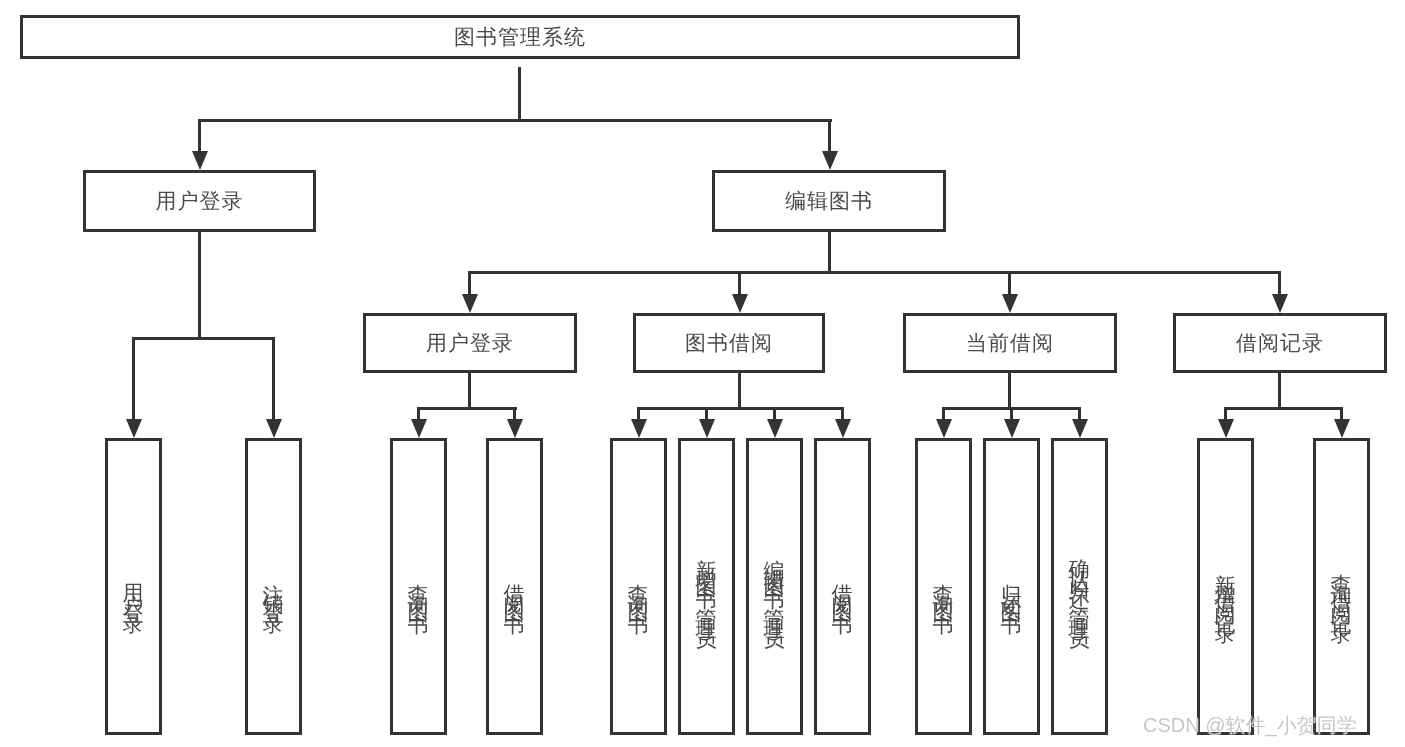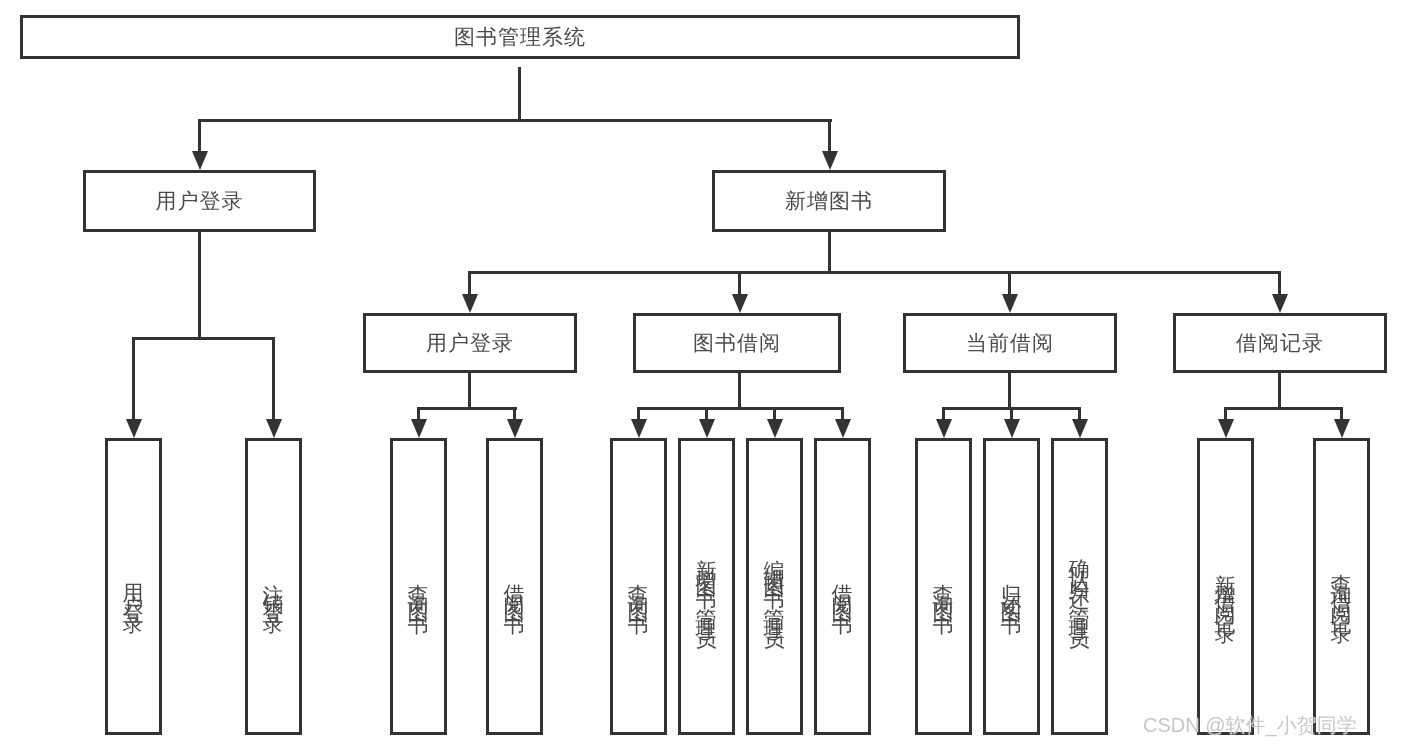--- a/index.html
+++ b/index.html
@@ -67,21 +67,21 @@
   <div class="hline" style="left:198px;top:119px;width:634px;"></div>
   <div class="vline" style="left:198px;top:119px;height:34px;"></div>
   <div class="arrow" style="left:192px;top:151px;"></div>
   <div class="vline" style="left:828px;top:119px;height:34px;"></div>
   <div class="arrow" style="left:822px;top:151px;"></div>
 
   <div class="box" style="left:83px;top:170px;width:233px;height:62px;">
     <span class="lbl">用户登录</span>
   </div>
   <div class="box" style="left:712px;top:170px;width:234px;height:62px;">
-    <span class="lbl">新增图书</span>
+    <span class="lbl">编辑图书</span>
   </div>
 
   <div class="vline" style="left:198px;top:231px;height:109px;"></div>
   <div class="hline" style="left:132px;top:337px;width:143px;"></div>
   <div class="vline" style="left:132px;top:337px;height:84px;"></div>
   <div class="arrow" style="left:126px;top:419px;"></div>
   <div class="vline" style="left:272px;top:337px;height:84px;"></div>
   <div class="arrow" style="left:266px;top:419px;"></div>
 
   <div class="vline" style="left:828px;top:231px;height:43px;"></div>
@@ -91,21 +91,21 @@
   <div class="vline" style="left:738px;top:271px;height:25px;"></div>
   <div class="arrow" style="left:732px;top:294px;"></div>
   <div class="vline" style="left:1008px;top:271px;height:25px;"></div>
   <div class="arrow" style="left:1002px;top:294px;"></div>
   <div class="vline" style="left:1278px;top:271px;height:25px;"></div>
   <div class="arrow" style="left:1272px;top:294px;"></div>
 
   <div class="box" style="left:363px;top:313px;width:214px;height:60px;">
     <span class="lbl">用户登录</span>
   </div>
-  <div class="box" style="left:633px;top:313px;width:208px;height:60px;">
+  <div class="box" style="left:633px;top:313px;width:192px;height:60px;">
     <span class="lbl">图书借阅</span>
   </div>
   <div class="box" style="left:1173px;top:313px;width:214px;height:60px;">
     <span class="lbl">借阅记录</span>
   </div>
   <div class="box" style="left:903px;top:313px;width:214px;height:60px;">
     <span class="lbl">当前借阅</span>
   </div>
 
   <div class="vline" style="left:468px;top:372px;height:38px;"></div>

